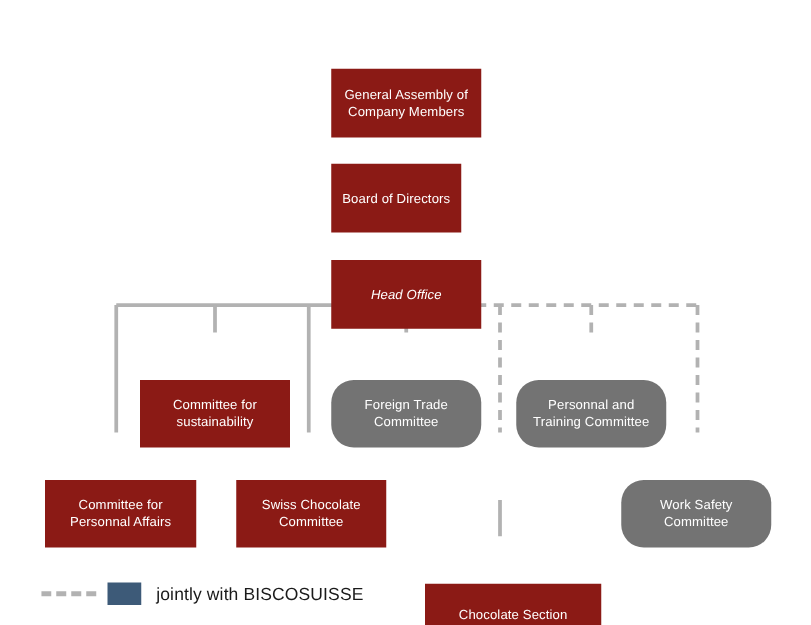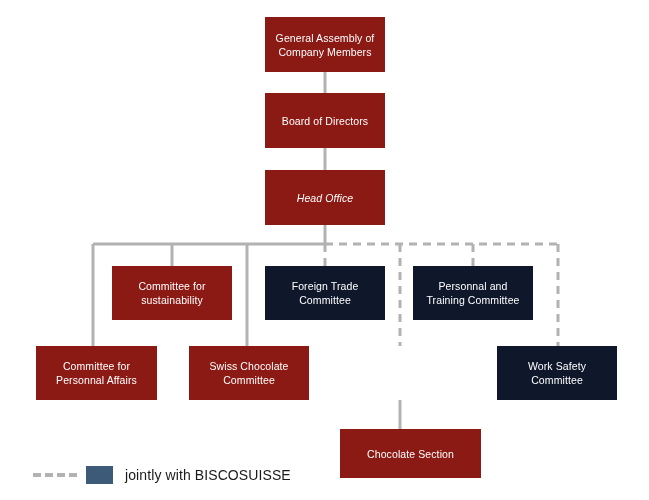--- a/index.html
+++ b/index.html
@@ -32,23 +32,24 @@
     display: flex;
     align-items: center;
     justify-content: center;
     text-align: center;
     color: #ffffff;
     font-size: 10.5px;
     line-height: 14px;
     letter-spacing: 0.1px;
     padding: 2px 6px;
     z-index: 2;
+    margin-top: 38px;
   }
   .node-red   { background: #8b1a15; }
-  .node-blue  { background: #0f172a; }
+  .node-blue  { background: #737373; border-radius: 18px; }
   .node-label {
     display: block;
     white-space: pre-line;
   }
   .legend {
     position: absolute;
     left: 33px;
     top: 464px;
     height: 22px;
     display: flex;
@@ -111,21 +112,21 @@
 
       <line x1="400" y1="400" x2="400" y2="429"></line>
     </g>
   </svg>
 
   <div class="node node-red" style="left:265px; top:17px; width:120px; height:55px;">
     <span class="node-label">General Assembly of
 Company Members</span>
   </div>
 
-  <div class="node node-red" style="left:265px; top:93px; width:120px; height:55px;">
+  <div class="node node-red" style="left:265px; top:93px; width:104px; height:55px;">
     <span class="node-label">Board of Directors</span>
   </div>
 
   <div class="node node-red" style="left:265px; top:170px; width:120px; height:55px;font-style:italic;">
     <span class="node-label">Head Office</span>
   </div>
 
   <div class="node node-red" style="left:112px; top:266px; width:120px; height:54px;">
     <span class="node-label">Committee for
 sustainability</span>

